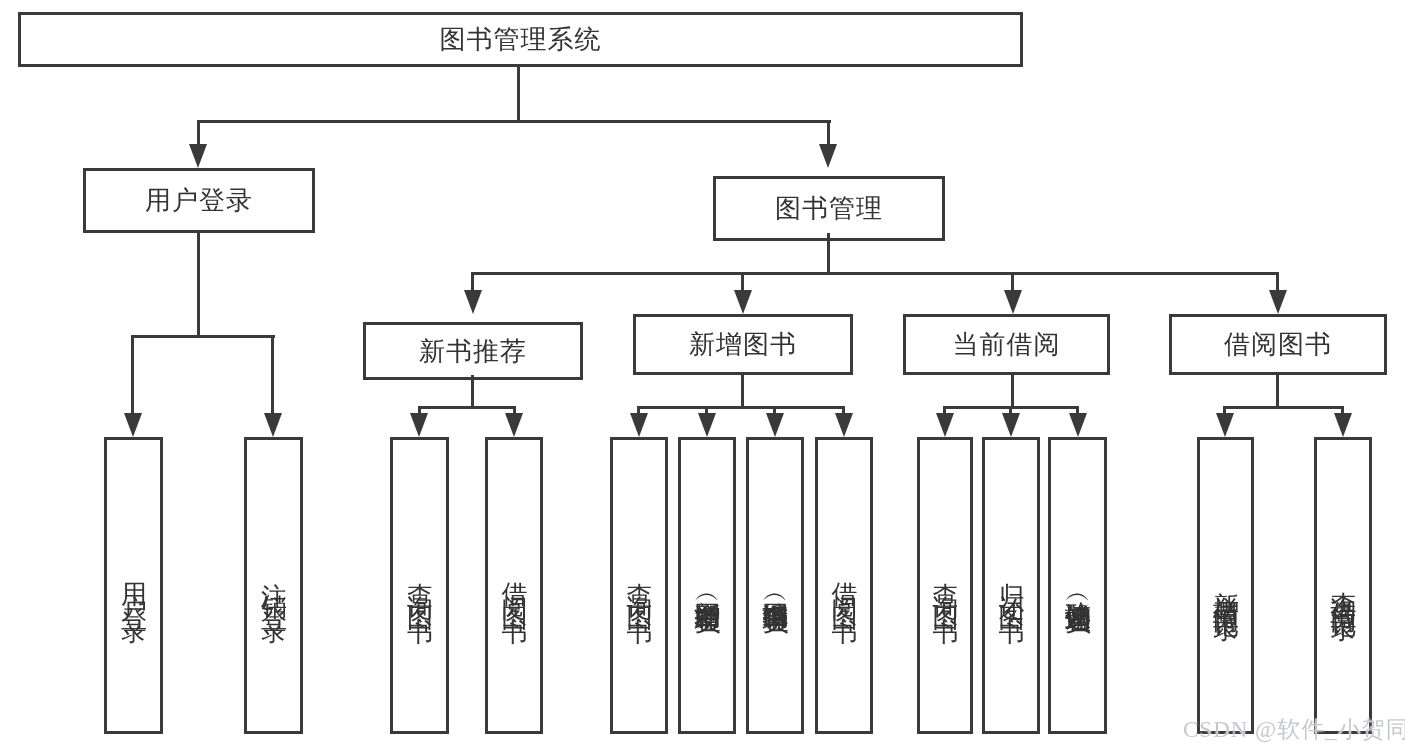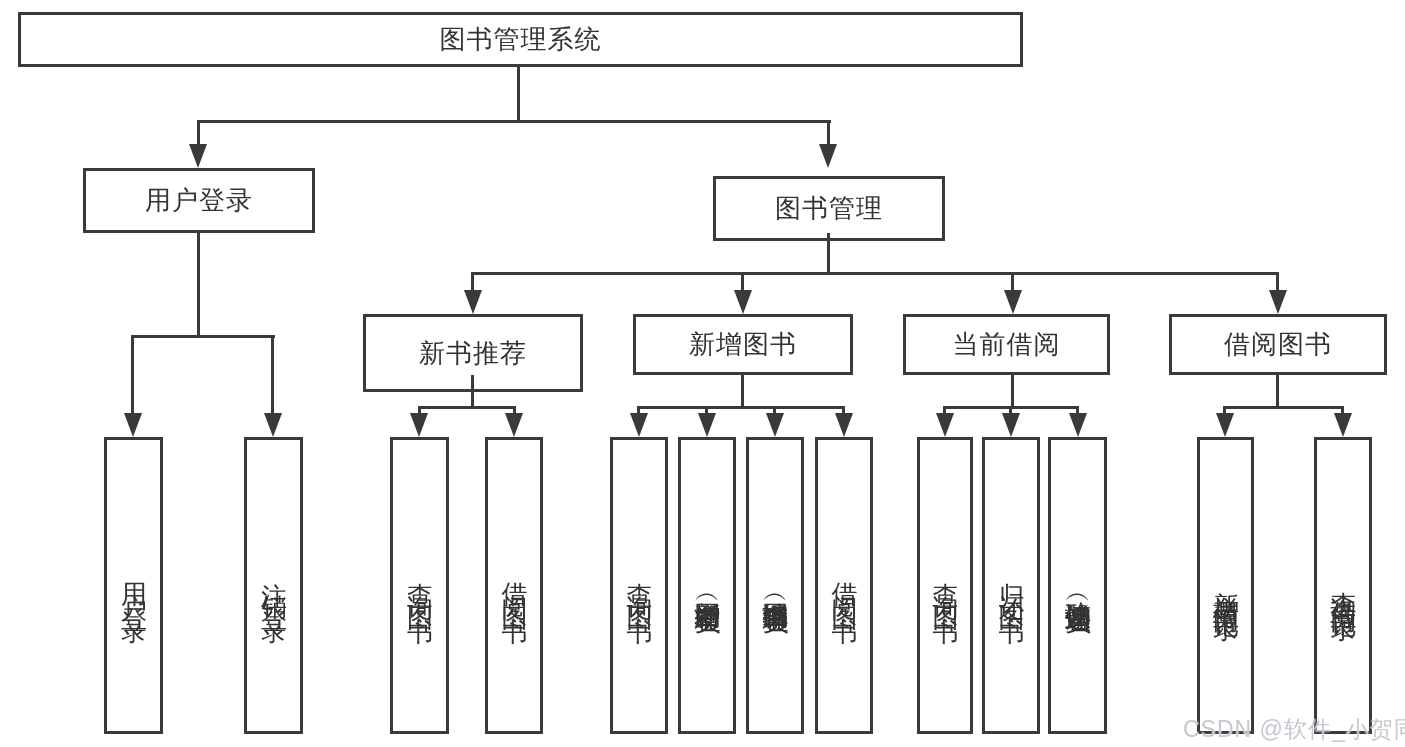--- a/index.html
+++ b/index.html
@@ -3,21 +3,21 @@
 <meta charset="utf-8">
 <style>
   :root{
     --line:#3a3a3a;
     --text:#333333;
     --bg:#ffffff;
   }
   html,body{margin:0;padding:0;background:var(--bg);}
   body{width:1405px;height:747px;overflow:hidden;
        font-family:"Liberation Sans","DejaVu Sans",sans-serif;color:var(--text);}
-  .canvas{position:relative;width:1405px;height:747px;background:var(--bg);}
+  .canvas{position:relative;width:1405px;height:747px;background:var(--bg);font-family:Liberation Serif, serif;}
 
   
   .node{position:absolute;box-sizing:border-box;border:3px solid var(--line);
         background:var(--bg);display:flex;align-items:center;justify-content:center;}
   .node .hlabel{font-size:26px;letter-spacing:1px;white-space:nowrap;}
   .vnode .vlabel{writing-mode:vertical-rl;text-orientation:mixed;
                  font-size:26px;line-height:1.15;}
 
   
   .vline,.hline{position:absolute;background:var(--line);}
@@ -65,21 +65,21 @@
   <div class="hline" style="left:471px;top:272px;width:808px"></div>
   <div class="vline" style="left:471px;top:272px;height:20px"></div>
   <div class="arr" style="left:464px;top:290px"></div>
   <div class="vline" style="left:741px;top:272px;height:20px"></div>
   <div class="arr" style="left:734px;top:290px"></div>
   <div class="vline" style="left:1011px;top:272px;height:20px"></div>
   <div class="arr" style="left:1004px;top:290px"></div>
   <div class="vline" style="left:1276px;top:272px;height:20px"></div>
   <div class="arr" style="left:1269px;top:290px"></div>
 
-  <div class="node" style="left:363px;top:314px;width:220px;height:78px">
+  <div class="node" style="left:363px;top:322px;width:220px;height:58px">
     <span class="hlabel">新书推荐</span>
   </div>
   <div class="node" style="left:633px;top:314px;width:220px;height:61px">
     <span class="hlabel">新增图书</span>
   </div>
   <div class="node" style="left:903px;top:314px;width:207px;height:61px">
     <span class="hlabel">当前借阅</span>
   </div>
   <div class="node" style="left:1169px;top:314px;width:218px;height:61px">
     <span class="hlabel">借阅图书</span>

